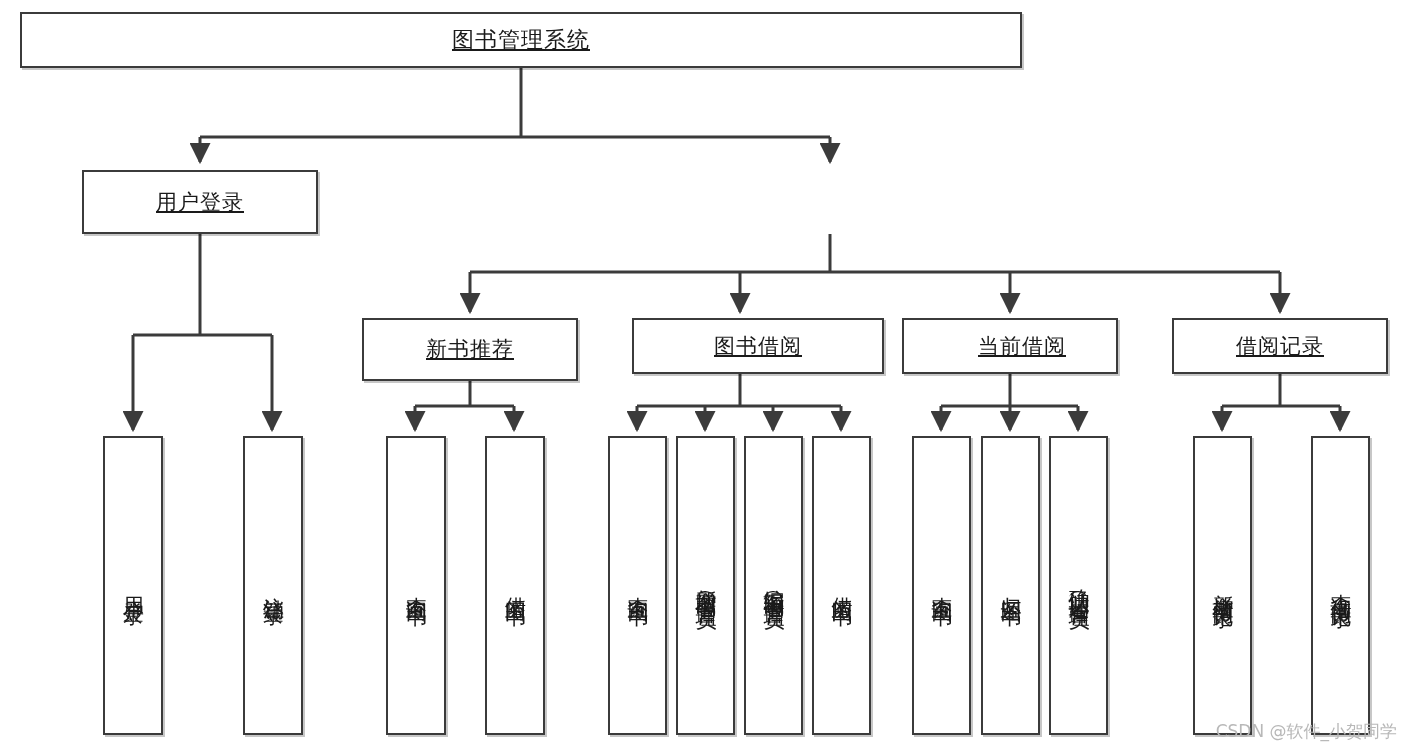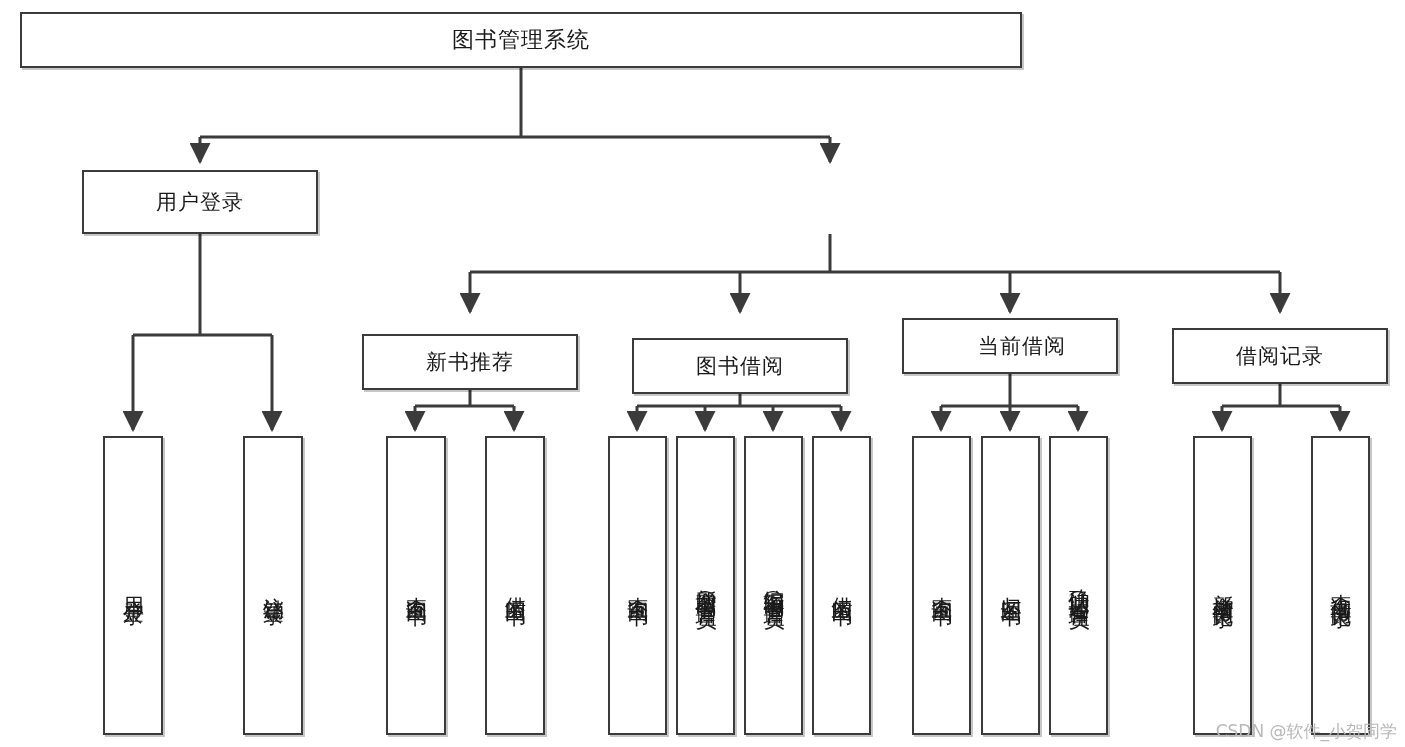--- a/index.html
+++ b/index.html
@@ -38,20 +38,21 @@
   }
   .node-label {
     display: block;
     text-align: center;
     line-height: 1.15;
     white-space: nowrap;
   }
   .node.horiz .node-label {
     font-size: 21px;
     letter-spacing: 1px;
+    text-decoration: underline;
   }
   .node.root .node-label {
     font-size: 22px;
     letter-spacing: 1px;
   }
   .node.vert {
     align-items: center;
     justify-content: center;
     padding: 6px 0;
   }
@@ -132,30 +133,30 @@
   </svg>
 
   <div class="node root horiz" style="left:20px; top:12px; width:1002px; height:56px;">
     <span class="node-label">图书管理系统</span>
   </div>
 
   <div class="node horiz" style="left:82px; top:170px; width:236px; height:64px;">
     <span class="node-label">用户登录</span>
   </div>
 
-  <div class="node horiz" style="left:362px; top:318px; width:216px; height:56px;margin-top:16px;">
+  <div class="node horiz" style="left:362px; top:318px; width:216px; height:63px;">
     <span class="node-label">新书推荐</span>
   </div>
-  <div class="node horiz" style="left:632px; top:318px; width:216px; height:56px;margin-top:20px;">
+  <div class="node horiz" style="left:632px; top:318px; width:252px; height:56px;">
     <span class="node-label">图书借阅</span>
   </div>
   <div class="node horiz" style="left:902px; top:318px; width:216px; height:56px;padding-left:24px;">
     <span class="node-label">当前借阅</span>
   </div>
-  <div class="node horiz" style="left:1172px; top:318px; width:216px; height:56px;margin-top:10px;">
+  <div class="node horiz" style="left:1172px; top:318px; width:216px; height:56px;">
     <span class="node-label">借阅记录</span>
   </div>
 
   <div class="node vert" style="left:103px; top:436px; width:60px; height:299px;">
     <span class="node-label">用户登录</span>
   </div>
   <div class="node vert" style="left:243px; top:436px; width:60px; height:299px;">
     <span class="node-label">注销登录</span>
   </div>
 

